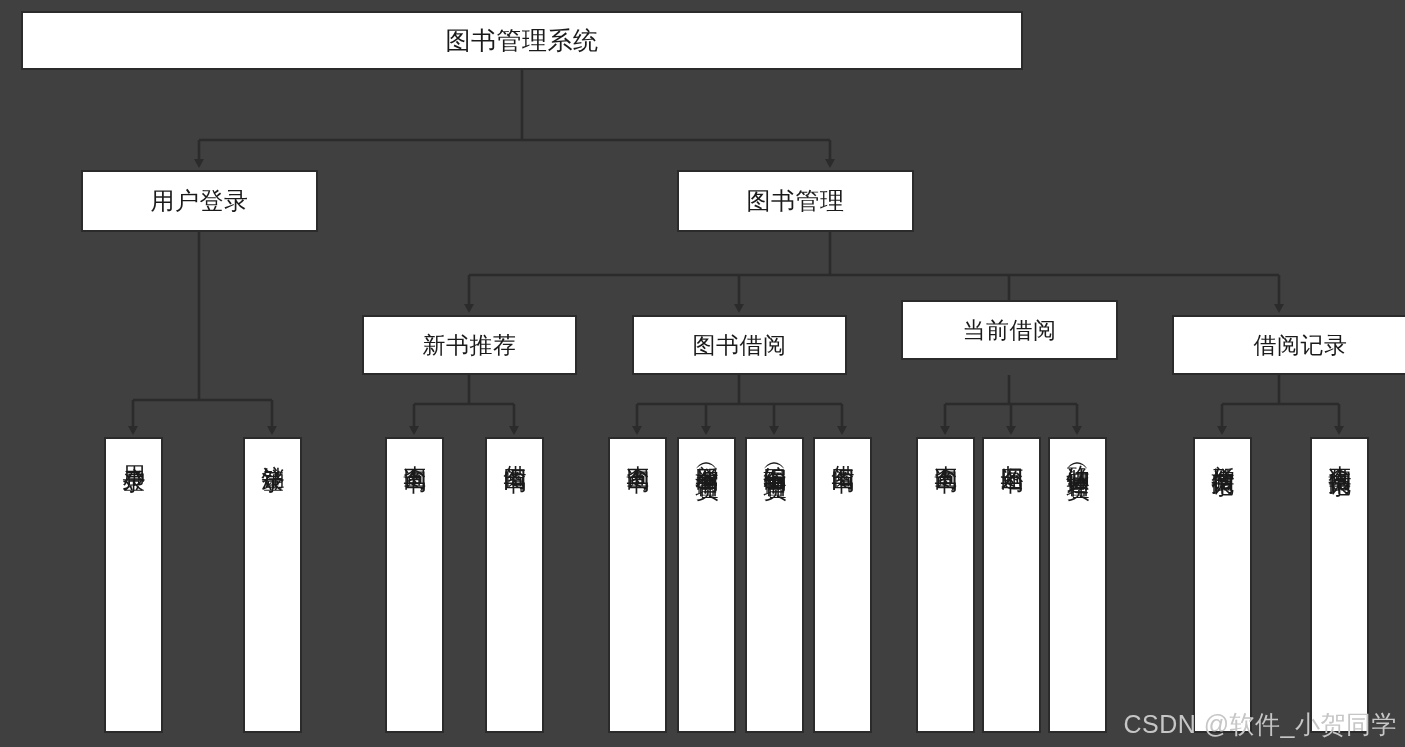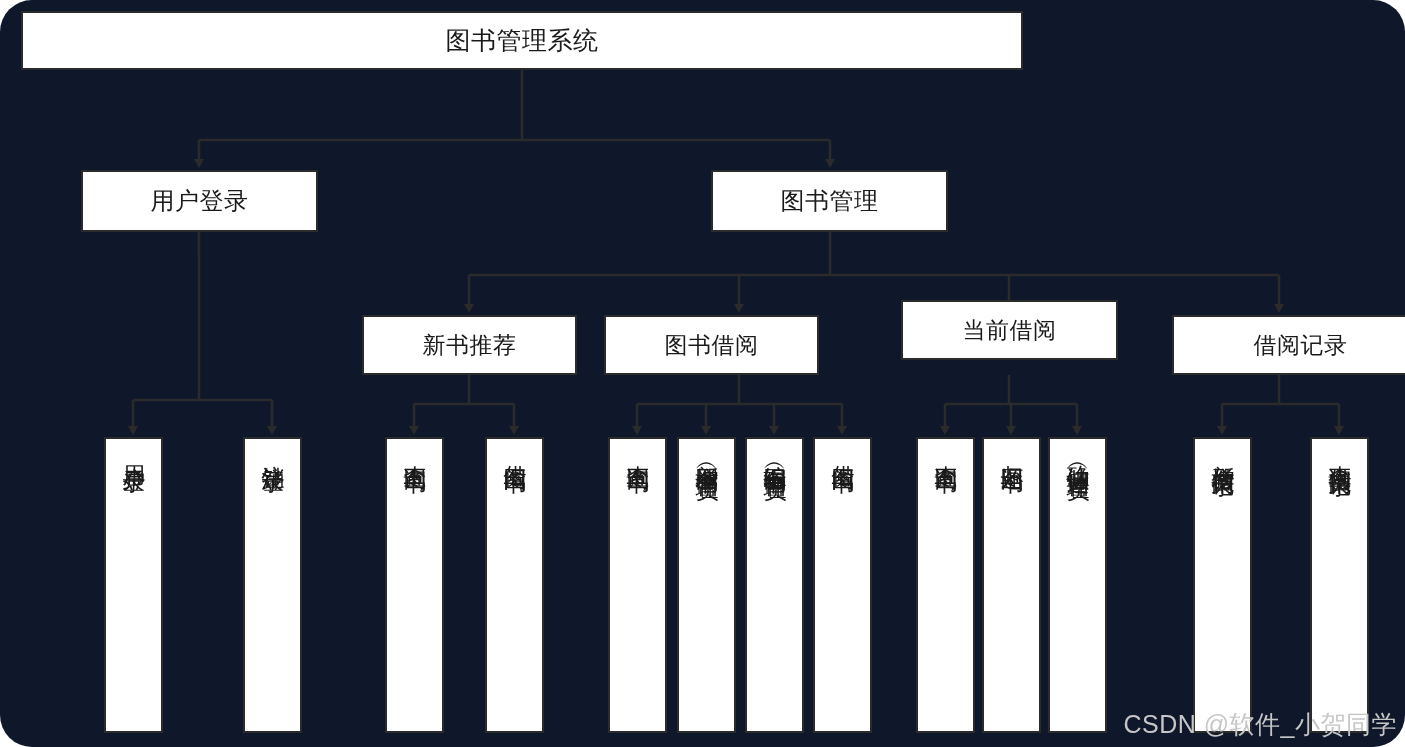--- a/index.html
+++ b/index.html
@@ -8,23 +8,22 @@
     padding: 0;
     background: #ffffff;
   }
   body {
     font-family: "Liberation Sans", "DejaVu Sans", sans-serif;
   }
   #canvas {
     position: relative;
     width: 1405px;
     height: 747px;
-    background: #0f172a;
+    background: #404040;
     overflow: hidden;
-    border-radius: 32px;
   }
   #edges {
     position: absolute;
     left: 0;
     top: 0;
     width: 1405px;
     height: 747px;
     pointer-events: none;
   }
   .node {
@@ -131,28 +130,28 @@
     </g>
   </svg>
 
   <div class="node level-root" style="left:21px; top:11px; width:1002px; height:59px;">
     <span class="htext">图书管理系统</span>
   </div>
 
   <div class="node level-2" style="left:81px; top:170px; width:237px; height:62px;">
     <span class="htext">用户登录</span>
   </div>
-  <div class="node level-2" style="left:711px; top:170px; width:237px; height:62px;">
+  <div class="node level-2" style="left:677px; top:170px; width:237px; height:62px;">
     <span class="htext">图书管理</span>
   </div>
 
   <div class="node level-3" style="left:362px; top:315px; width:215px; height:60px;text-align:center;">
     <span class="htext">新书推荐</span>
   </div>
-  <div class="node level-3" style="left:604px; top:315px; width:215px; height:60px;">
+  <div class="node level-3" style="left:632px; top:315px; width:215px; height:60px;">
     <span class="htext">图书借阅</span>
   </div>
   <div class="node level-3" style="left:901px; top:300px; width:217px; height:60px;">
     <span class="htext">当前借阅</span>
   </div>
   <div class="node level-3" style="left:1172px; top:315px; width:257px; height:60px;">
     <span class="htext">借阅记录</span>
   </div>
 
   <div class="node leaf" style="left:104px; top:437px; width:59px; height:296px;">

